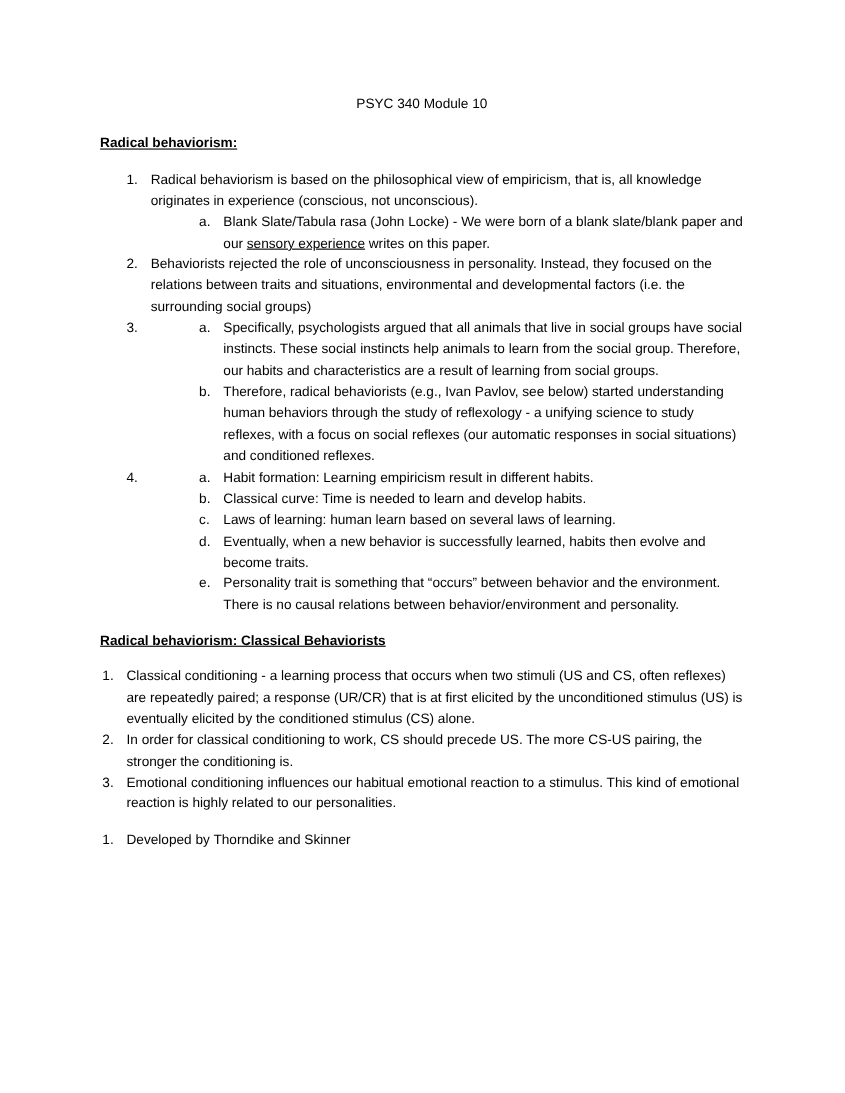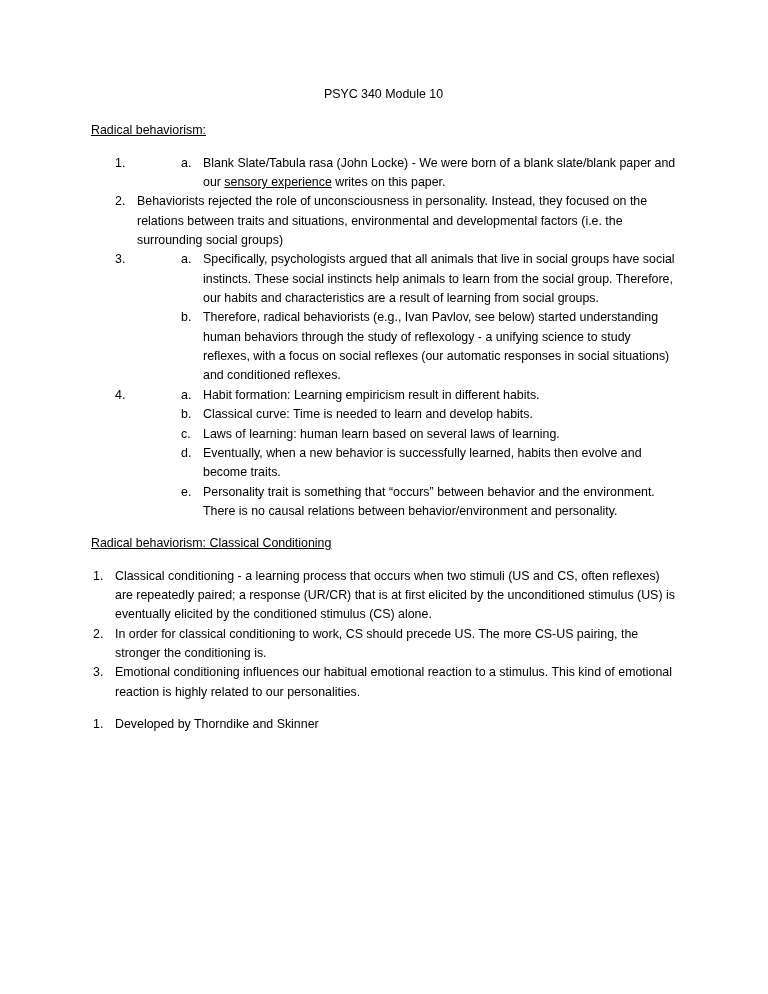--- a/index.html
+++ b/index.html
@@ -16,21 +16,21 @@
     padding: 85px 92px 40px 91px;
     font-size: 12.4px;
     line-height: 1.56;
     background: #ffffff;
   }
   p { margin: 0 0 13px 0; }
   .center { text-align: center; }
   .title { margin-bottom: 17px; }
   .subtitle { margin-bottom: 12px; }
   .heading {
-    font-weight: normal;
+    font-weight: bold;
     text-decoration: underline;
     margin: 0 0 13px 0;
   }
   ol.list {
     list-style: none;
     margin: 0 0 13px 0;
     padding: 0;
   }
   ol.level1 { padding-left: 2px; }
   ol.level1.indented { padding-left: 24px; }
@@ -47,20 +47,21 @@
 <body>
 
 <div class="page">
   <p class="center title">PSYC 340 Module 10</p>
   <div id="sections">
       <p class="heading">Radical behaviorism:</p>
       <ol class="list level1 indented">
         <li class="list-item">
           <span class="marker">1.</span>
           <div class="li-content">
+            <div class="li-text"><span>Radical behaviorism is based on the philosophical view of empiricism, that is, all knowledge originates in experience (conscious, not unconscious).</span></div>
             <ol class="list level2">
               <li class="list-item">
                 <span class="marker">a.</span>
                 <div class="li-content">
                   <div class="li-text"><span>Blank Slate/Tabula rasa (John Locke) - We were born of a blank slate/blank paper and our </span><span class="u">sensory experience</span><span> writes on this paper.</span></div>
                 </div>
               </li>
             </ol>
           </div>
         </li>
@@ -120,21 +121,21 @@
               <li class="list-item">
                 <span class="marker">e.</span>
                 <div class="li-content">
                   <div class="li-text"><span>Personality trait is something that “occurs” between behavior and the environment. There is no causal relations between behavior/environment and personality.</span></div>
                 </div>
               </li>
             </ol>
           </div>
         </li>
       </ol>
-      <p class="heading">Radical behaviorism: Classical Conditioning</p>
+      <p class="heading">Radical behaviorism: Classical Behaviorists</p>
       <ol class="list level1">
         <li class="list-item">
           <span class="marker">1.</span>
           <div class="li-content">
             <div class="li-text"><span>Classical conditioning - a learning process that occurs when two stimuli (US and CS, often reflexes) are repeatedly paired; a response (UR/CR) that is at first elicited by the unconditioned stimulus (US) is eventually elicited by the conditioned stimulus (CS) alone.</span></div>
           </div>
         </li>
         <li class="list-item">
           <span class="marker">2.</span>
           <div class="li-content">

